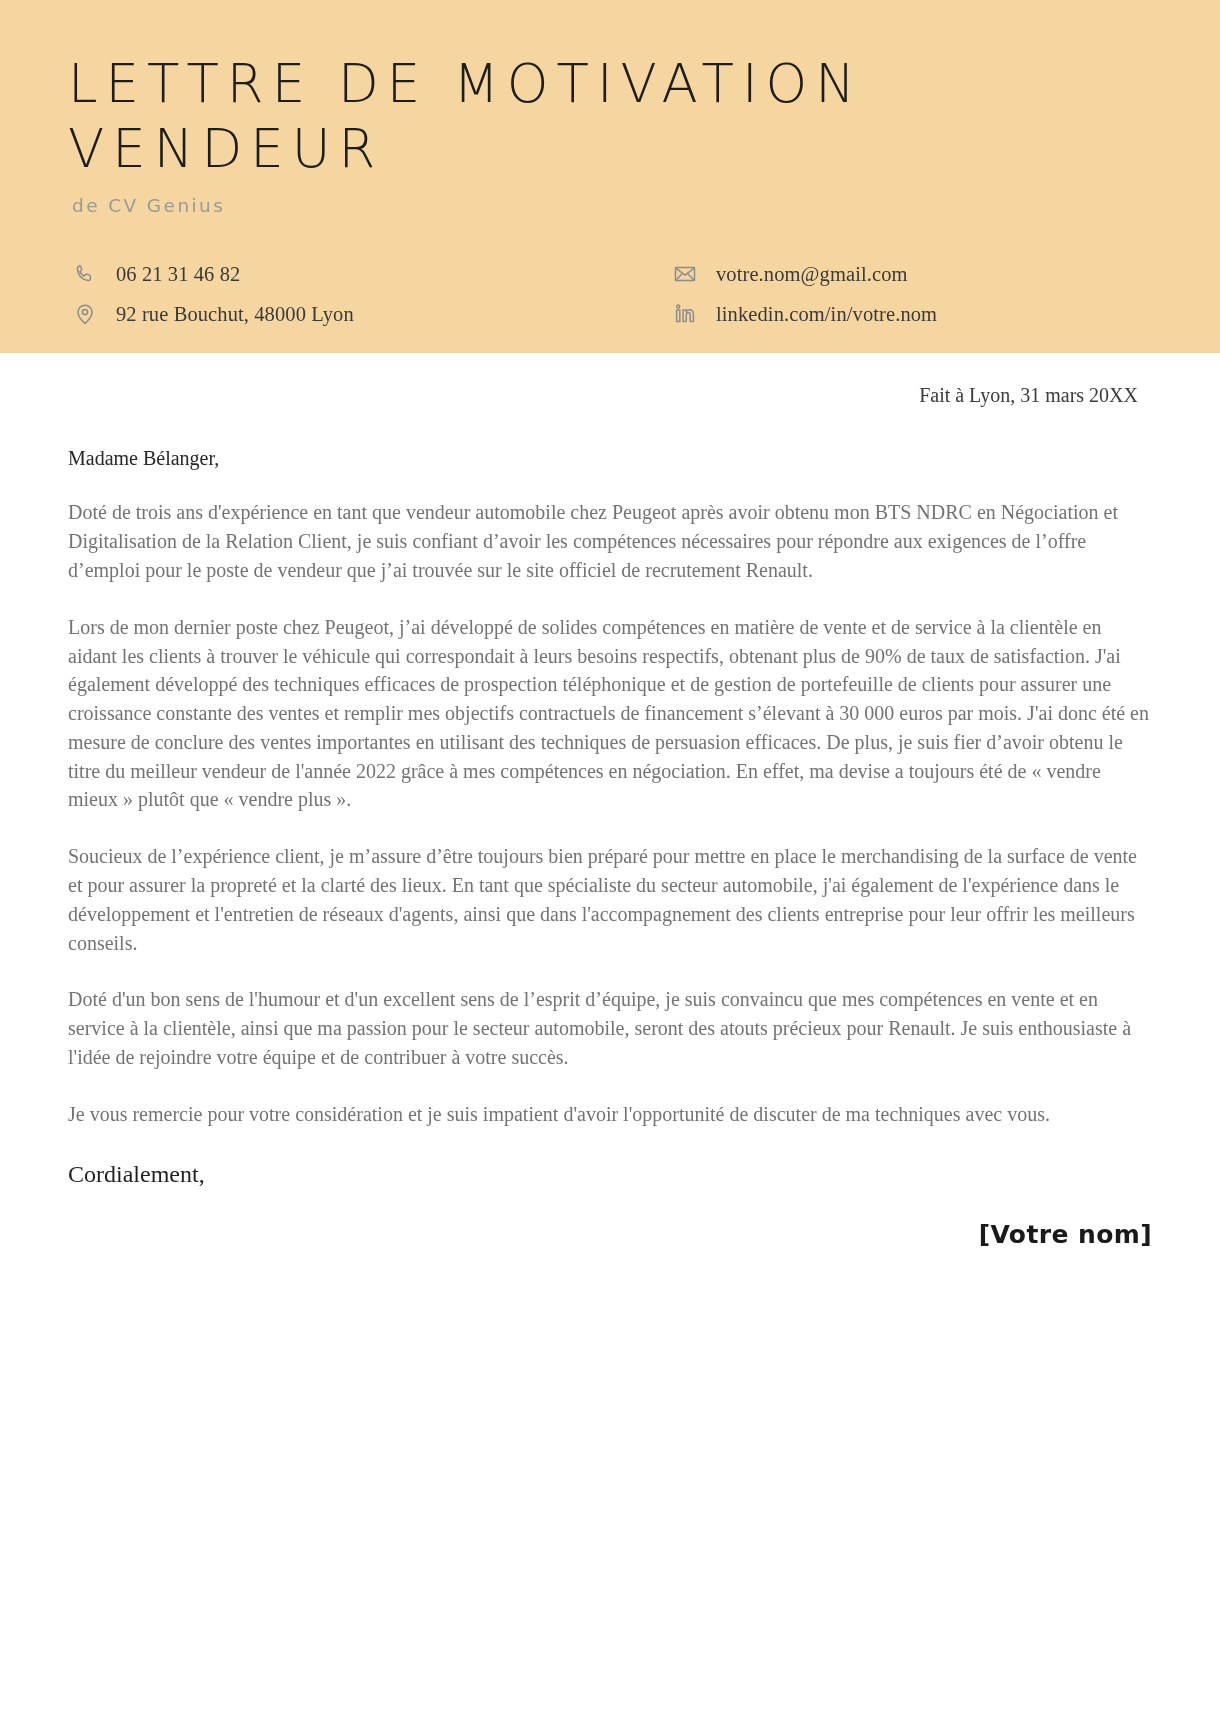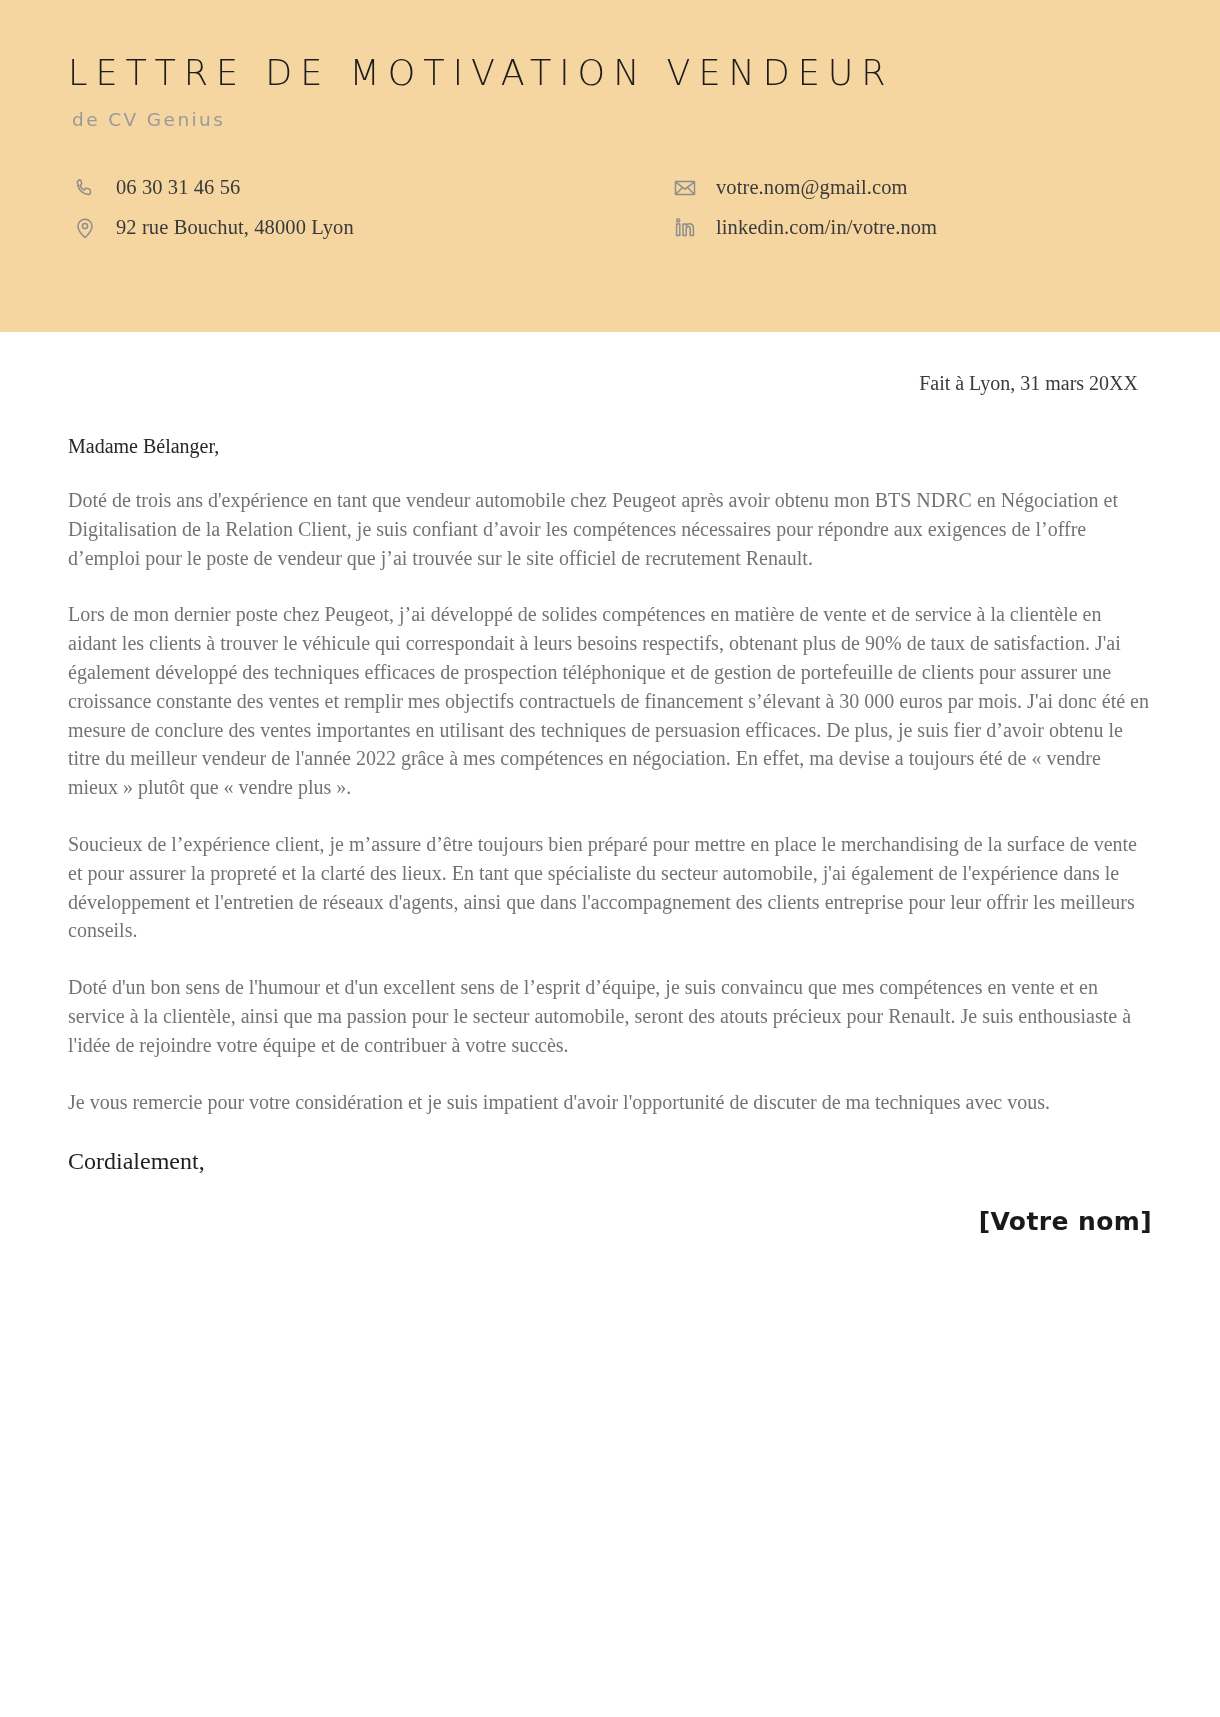--- a/index.html
+++ b/index.html
@@ -23,21 +23,21 @@
     box-sizing: border-box;
     min-height: 332px;
   }
 
   .title-block {
     margin-bottom: 4px;
   }
 
   .doc-title {
     font-family: "DejaVu Sans", "Liberation Sans", sans-serif;
-    font-size: 35px;
+    font-size: 53px;
     font-weight: 300;
     letter-spacing: 8px;
     line-height: 1.22;
     color: #1d1d1d;
     margin: 0;
     text-transform: uppercase;
     white-space: pre-line;
   }
 
   .doc-subtitle {
@@ -95,21 +95,21 @@
     font-size: 20px;
     line-height: 1.42;
     color: #3b3b3b;
   }
   .recipient div { white-space: pre; }
 
   .date-line {
     text-align: right;
     font-size: 20px;
     color: #3b3b3b;
-    margin-top: 40px;
+    margin-top: 31px;
     padding-right: 14px;
   }
 
   .salutation {
     margin-top: 40px;
     font-size: 20px;
     color: #262626;
   }
 
   .body-paragraphs {
@@ -151,21 +151,21 @@
   </div>
 
   <div class="contact-grid">
 
     <div class="contact-item">
       <span class="contact-icon">
         <svg viewBox="0 0 24 24" fill="none" stroke="#8d8d8d" stroke-width="1.5" stroke-linecap="round" stroke-linejoin="round">
           <path d="M6.5 3.5c.6 0 1.1.4 1.3 1l.8 2.6c.2.6 0 1.2-.5 1.6l-1.2.9c.9 1.9 2.5 3.5 4.4 4.4l.9-1.2c.4-.5 1-.7 1.6-.5l2.6.8c.6.2 1 .7 1 1.3v2.3c0 1-.8 1.8-1.8 1.7C9.4 18 5 13.6 4.4 6.4 4.3 5.4 5.1 4.6 6.1 4.6z"></path>
         </svg>
       </span>
-      <span class="contact-text">06 30 31 46 56</span>
+      <span class="contact-text">06 21 31 46 82</span>
     </div>
 
     <div class="contact-item">
       <span class="contact-icon">
         <svg viewBox="0 0 24 24" fill="none" stroke="#8d8d8d" stroke-width="1.5" stroke-linejoin="round">
           <rect x="2.5" y="5.5" width="19" height="13" rx="0.6"></rect>
           <path d="M2.5 5.8 L12 13.2 L21.5 5.8"></path>
           <path d="M2.8 18.3 L9.2 11.8"></path>
           <path d="M21.2 18.3 L14.8 11.8"></path>
         </svg>

